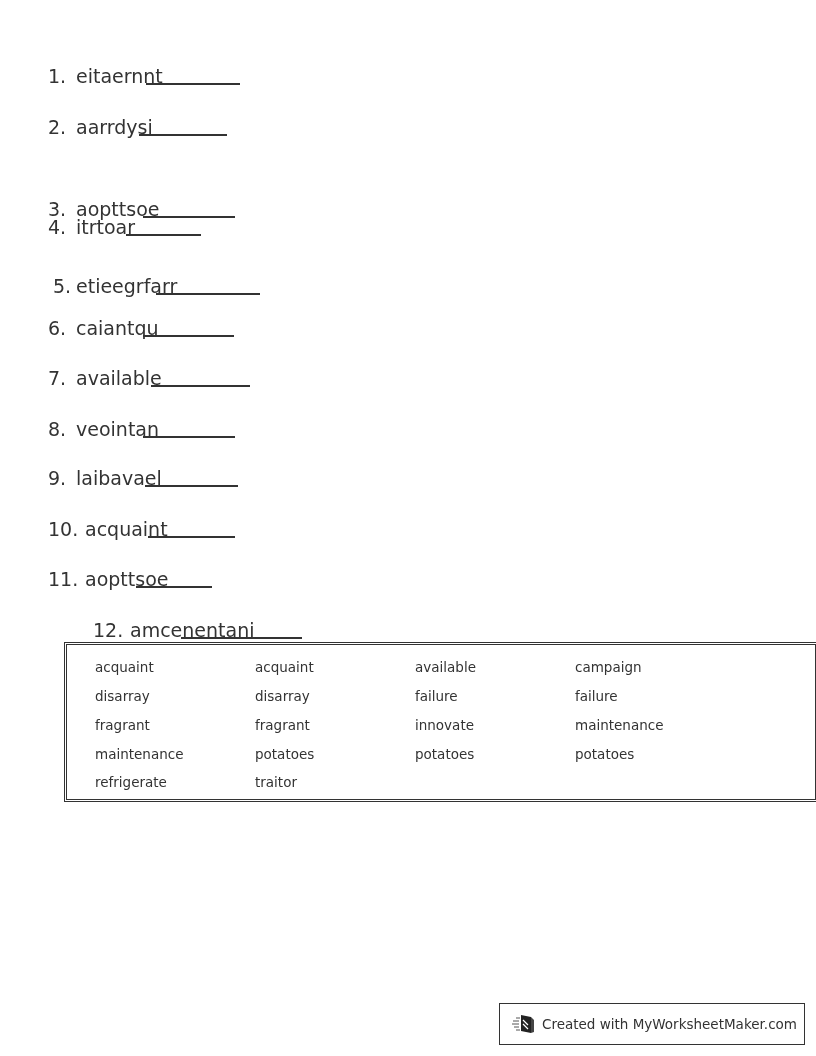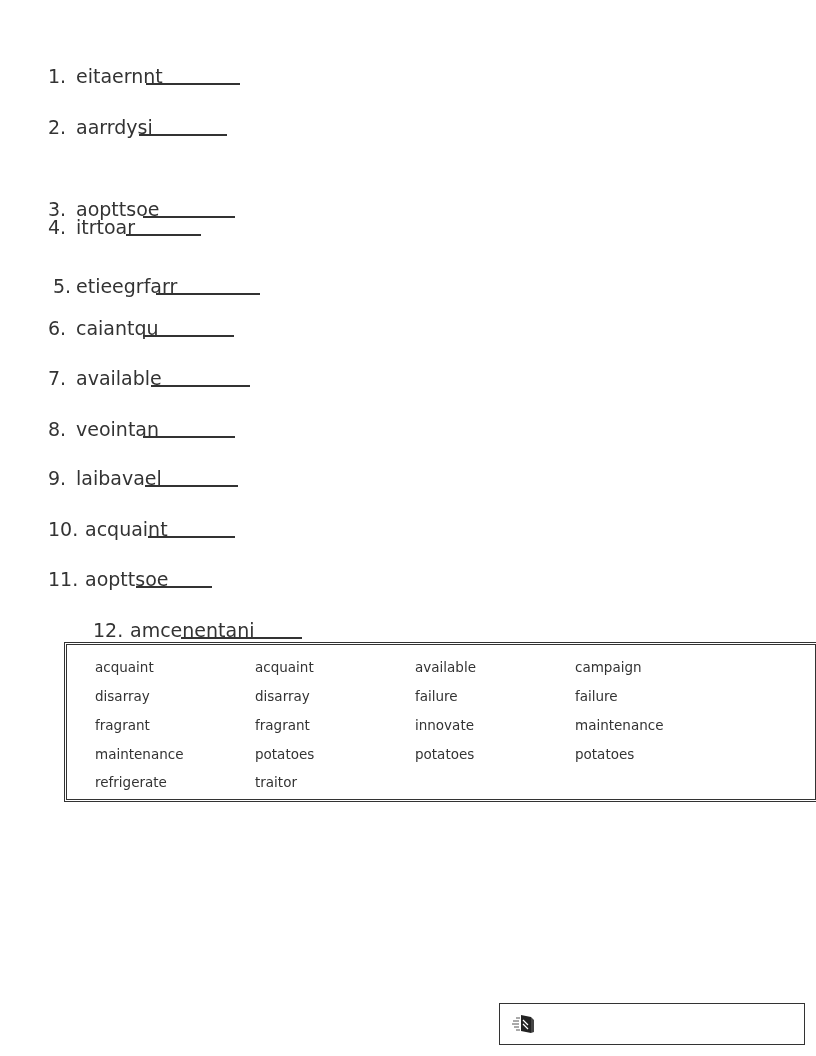--- a/index.html
+++ b/index.html
@@ -80,13 +80,14 @@
   <svg class="logo" viewBox="0 0 24 22">
     <line x1="1" y1="8" x2="7" y2="8" stroke="#555" stroke-width="1"></line>
     <line x1="0" y1="11" x2="7" y2="11" stroke="#555" stroke-width="1"></line>
     <line x1="2" y1="14" x2="7" y2="14" stroke="#555" stroke-width="1"></line>
     <line x1="4" y1="5" x2="8" y2="5" stroke="#555" stroke-width="1"></line>
     <line x1="4" y1="17" x2="8" y2="17" stroke="#555" stroke-width="1"></line>
     <path d="M9 2 L19 4 L19 20 L9 18 Z" fill="#222"></path>
     <path d="M19 4 L22 7 L22 19 L19 20 Z" fill="#444"></path>
     <path d="M11 7 L16 12 M11 11 L16 16" stroke="#fff" stroke-width="1.2"></path>
   </svg>
+  <span>Created with MyWorksheetMaker.com</span>
 </div>
 
 </body></html>

